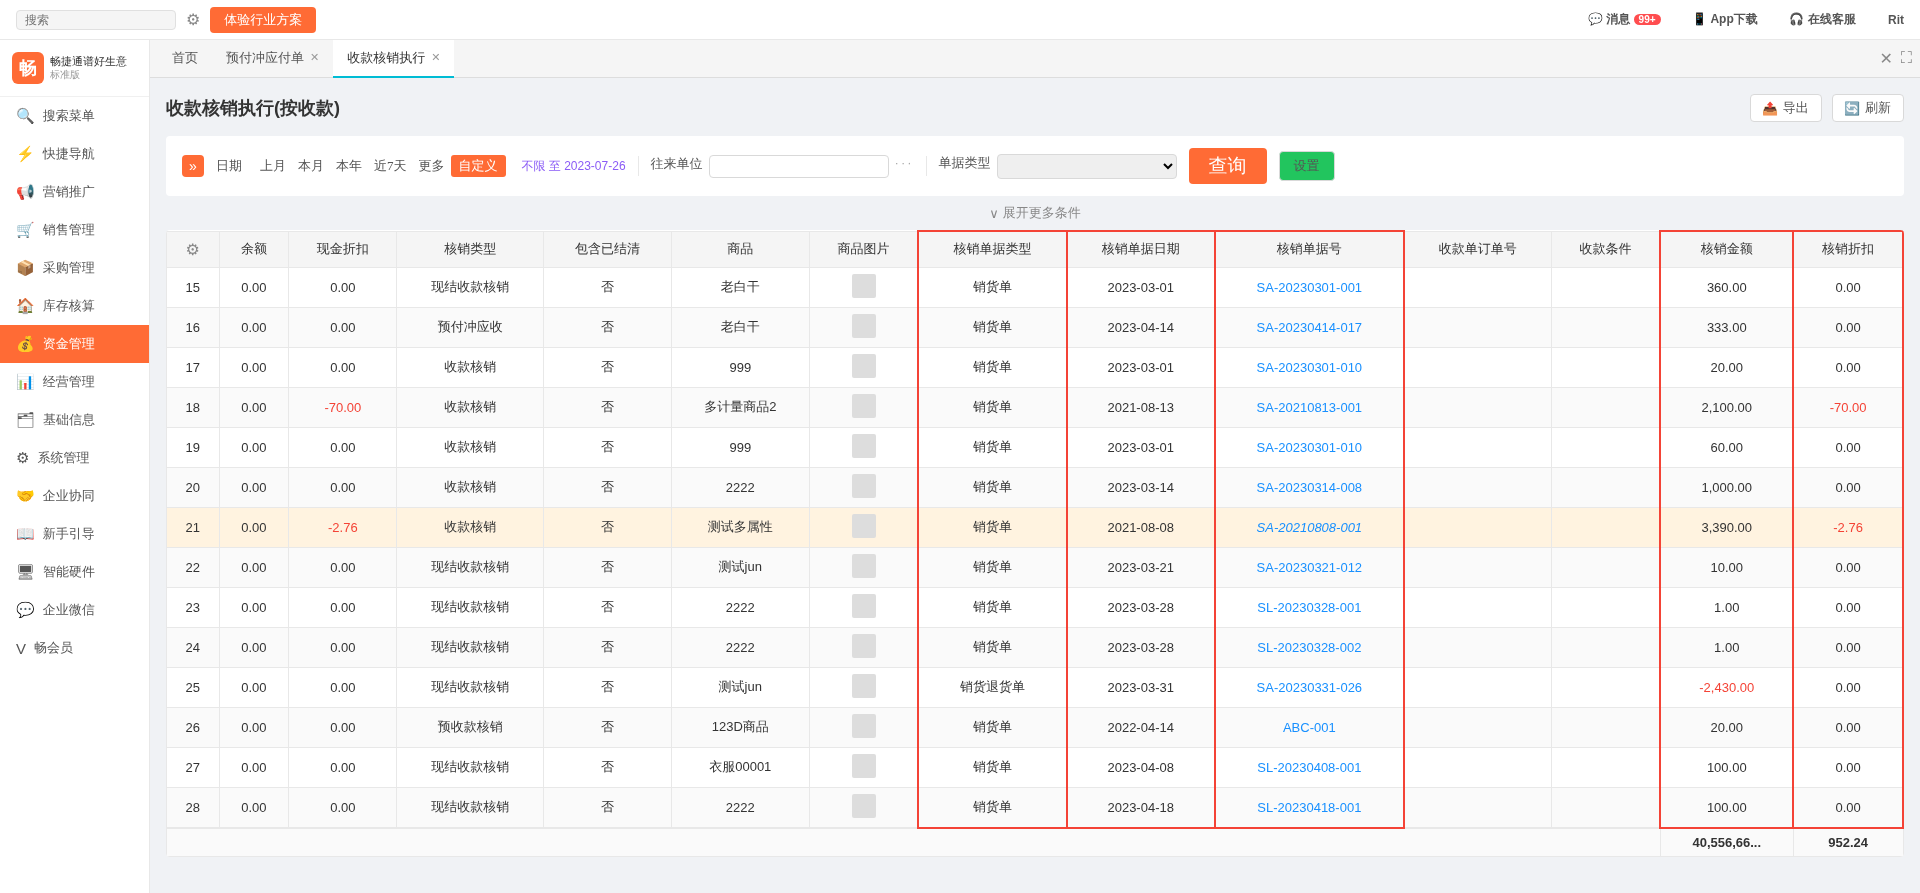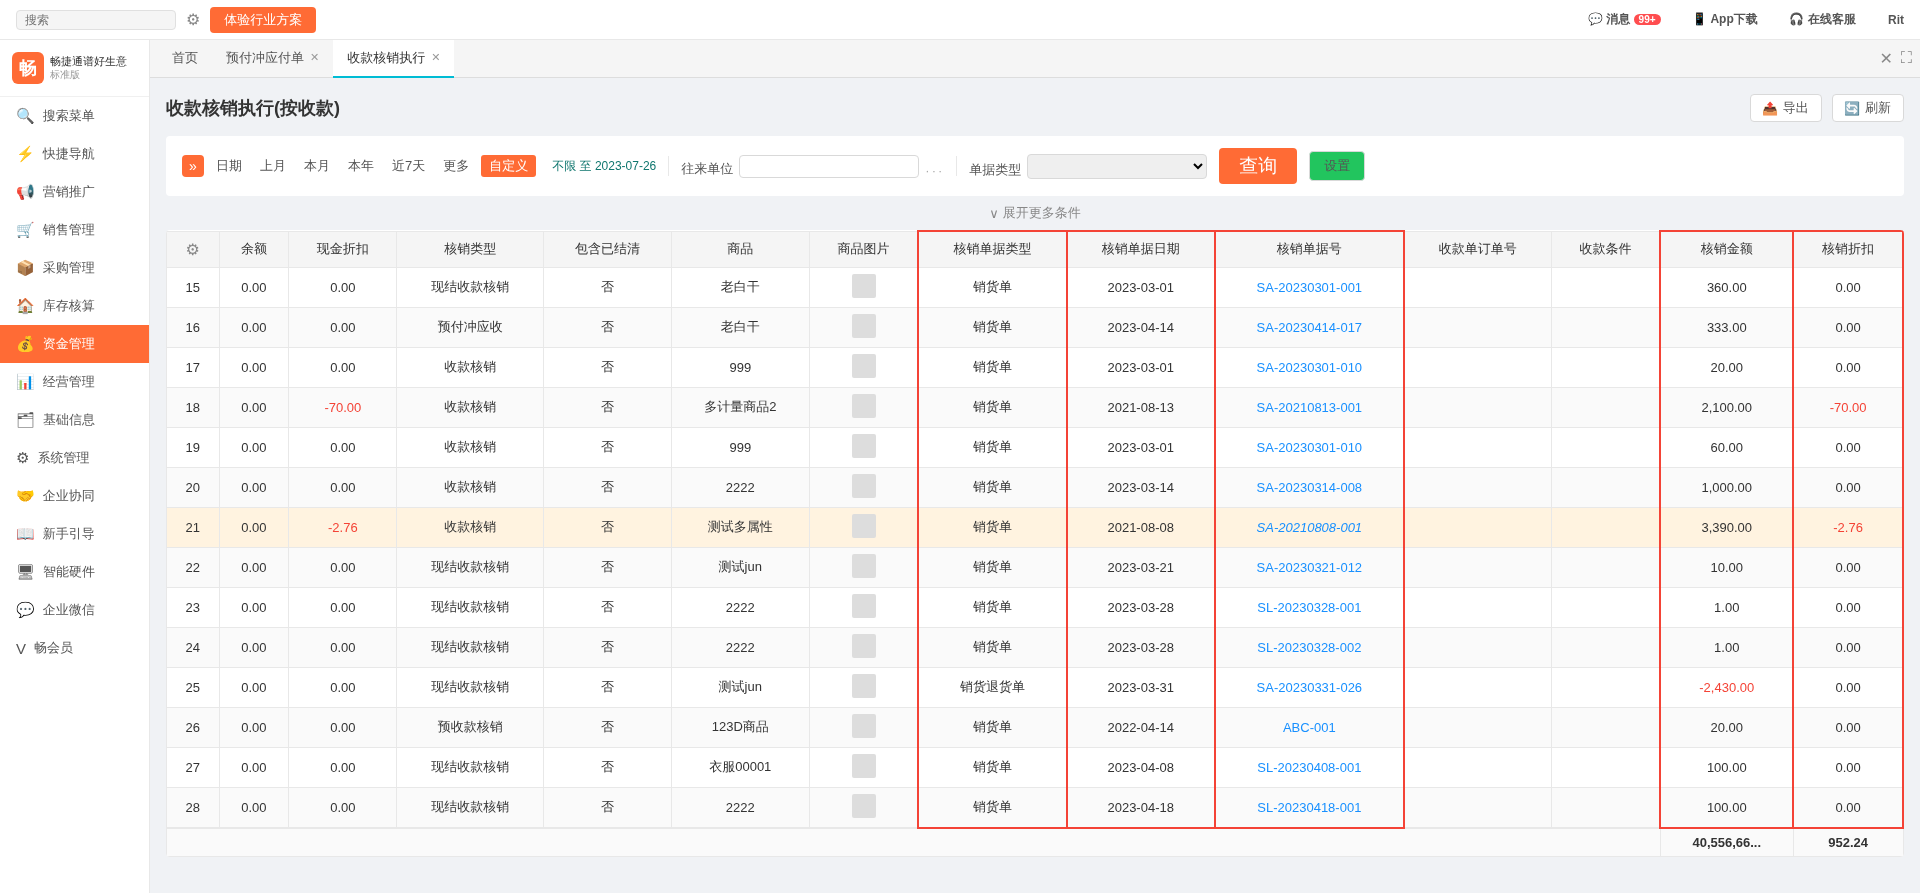--- a/index.html
+++ b/index.html
@@ -96,26 +96,26 @@
       border-radius: 4px;
       padding: 12px 16px;
       margin-bottom: 8px;
       display: flex;
       align-items: center;
       gap: 12px;
       flex-wrap: wrap;
     }
     .filter-toggle { background: #ff6b35; color: #fff; border: none; border-radius: 4px; width: 22px; height: 22px; cursor: pointer; font-size: 14px; display: flex; align-items: center; justify-content: center; }
     .filter-label { color: #555; font-size: 13px; }
-    .filter-date-opts { display: flex; gap: 6px; align-items: center; }
+    .filter-date-opts { display: flex; align-items: center; font-family: Liberation Serif, serif; }
     .filter-date-btn { color: #555; cursor: pointer; font-size: 13px; padding: 2px 6px; }
     .filter-date-btn.custom { color: #fff; background: #ff6b35; border-radius: 3px; padding: 2px 8px; }
-    .filter-date-range { color: #0f766e; font-size: 12px; margin-left: 4px; }
+    .filter-date-range { color: #8b5cf6; font-size: 12px; margin-left: 4px; }
     .filter-divider { width: 1px; height: 20px; background: #e8e8e8; }
-    .filter-field { display: flex; align-items: flex-end; gap: 6px; }
+    .filter-field { display: flex; align-items: flex-start; gap: 6px; }
     .filter-field-label { color: #555; white-space: nowrap; }
     .filter-input { border: 1px solid #d9d9d9; border-radius: 4px; padding: 3px 8px; font-size: 13px; width: 180px; }
     .filter-dots { color: #aaa; letter-spacing: 2px; cursor: pointer; }
     .filter-select { border: 1px solid #d9d9d9; border-radius: 4px; padding: 3px 8px; font-size: 13px; width: 180px; }
     .btn-query { background: #ff6b35; color: #fff; border: none; border-radius: 4px; padding: 5px 20px; cursor: pointer; font-size: 19px; }
     .btn-settings { background: #22c55e; border: 1px solid #d9d9d9; border-radius: 4px; padding: 5px 14px; cursor: pointer; font-size: 13px; color: #555; }
     .expand-more { display: flex; justify-content: center; align-items: center; gap: 4px; color: #888; font-size: 13px; margin-bottom: 8px; cursor: pointer; }
 
     
     .table-wrap { background: #fff; border-radius: 4px; overflow: auto; position: relative; }

